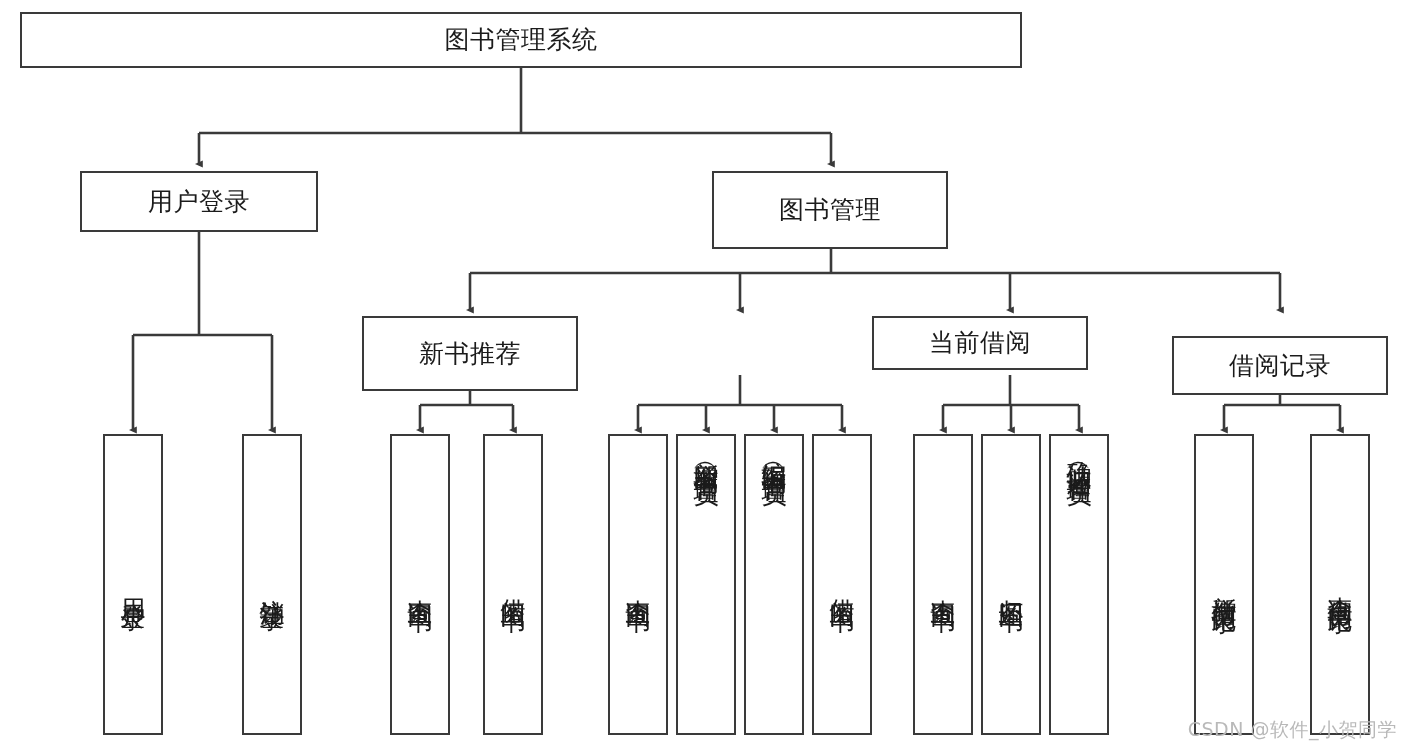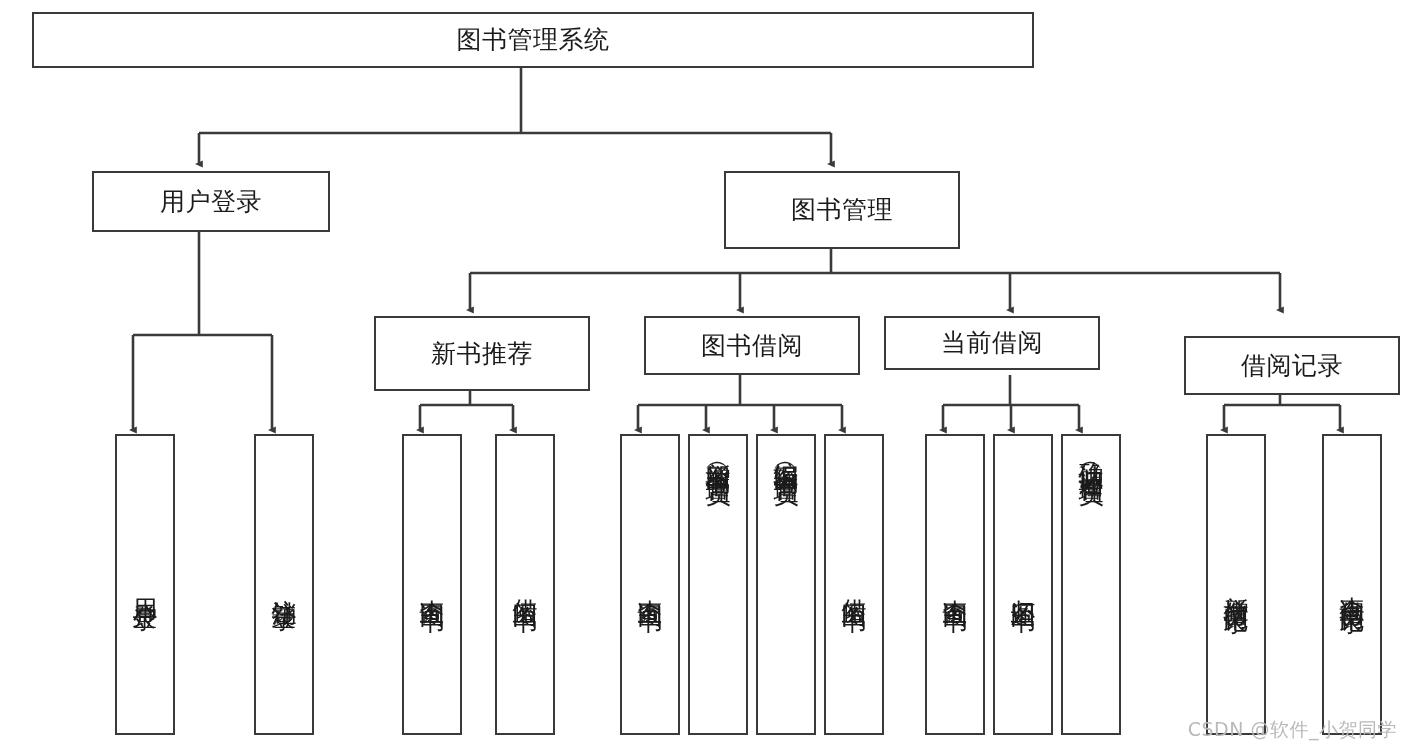--- a/index.html
+++ b/index.html
@@ -28,21 +28,20 @@
   .node {
     position: absolute;
     box-sizing: border-box;
     background: #ffffff;
     border: 2px solid #3a3a3a;
     display: flex;
     align-items: center;
     justify-content: center;
     color: #1b1b1b;
     z-index: 3;
-    margin-left: 12px;
   }
   .node .label {
     display: block;
     text-align: center;
     line-height: 1.12;
     white-space: nowrap;
   }
   
   .node.horiz .label {
     font-size: 25px;
@@ -140,23 +139,20 @@
   <div class="node horiz" style="left:80px; top:171px; width:238px; height:61px;">
     <span class="label">用户登录</span>
   </div>
   <div class="node horiz" style="left:712px; top:171px; width:236px; height:78px;">
     <span class="label">图书管理</span>
   </div>
 
   <div class="node horiz" style="left:362px; top:316px; width:216px; height:75px;">
     <span class="label">新书推荐</span>
   </div>
-  <div class="node horiz" style="left:632px; top:316px; width:216px; height:59px;">
-    <span class="label">图书借阅</span>
-  </div>
   <div class="node horiz" style="left:872px; top:316px; width:216px; height:54px;">
     <span class="label">当前借阅</span>
   </div>
   <div class="node horiz" style="left:1172px; top:336px; width:216px; height:59px;">
     <span class="label">借阅记录</span>
   </div>
 
   <div class="node vert middle" style="left:103px; top:434px; width:60px; height:301px;">
     <span class="label">用户登录</span>
   </div>

